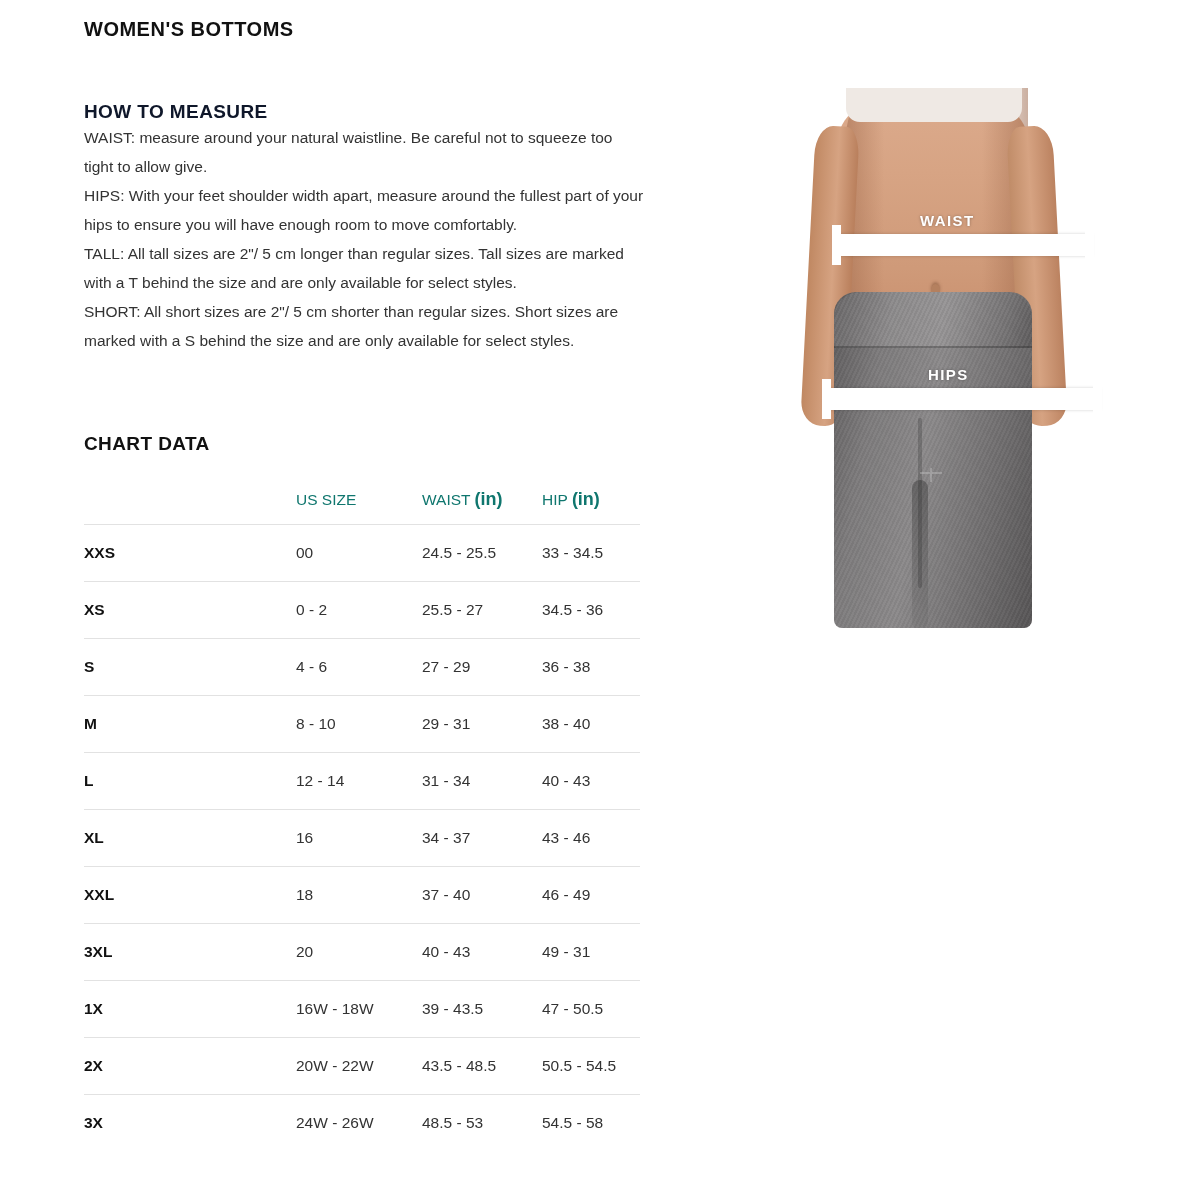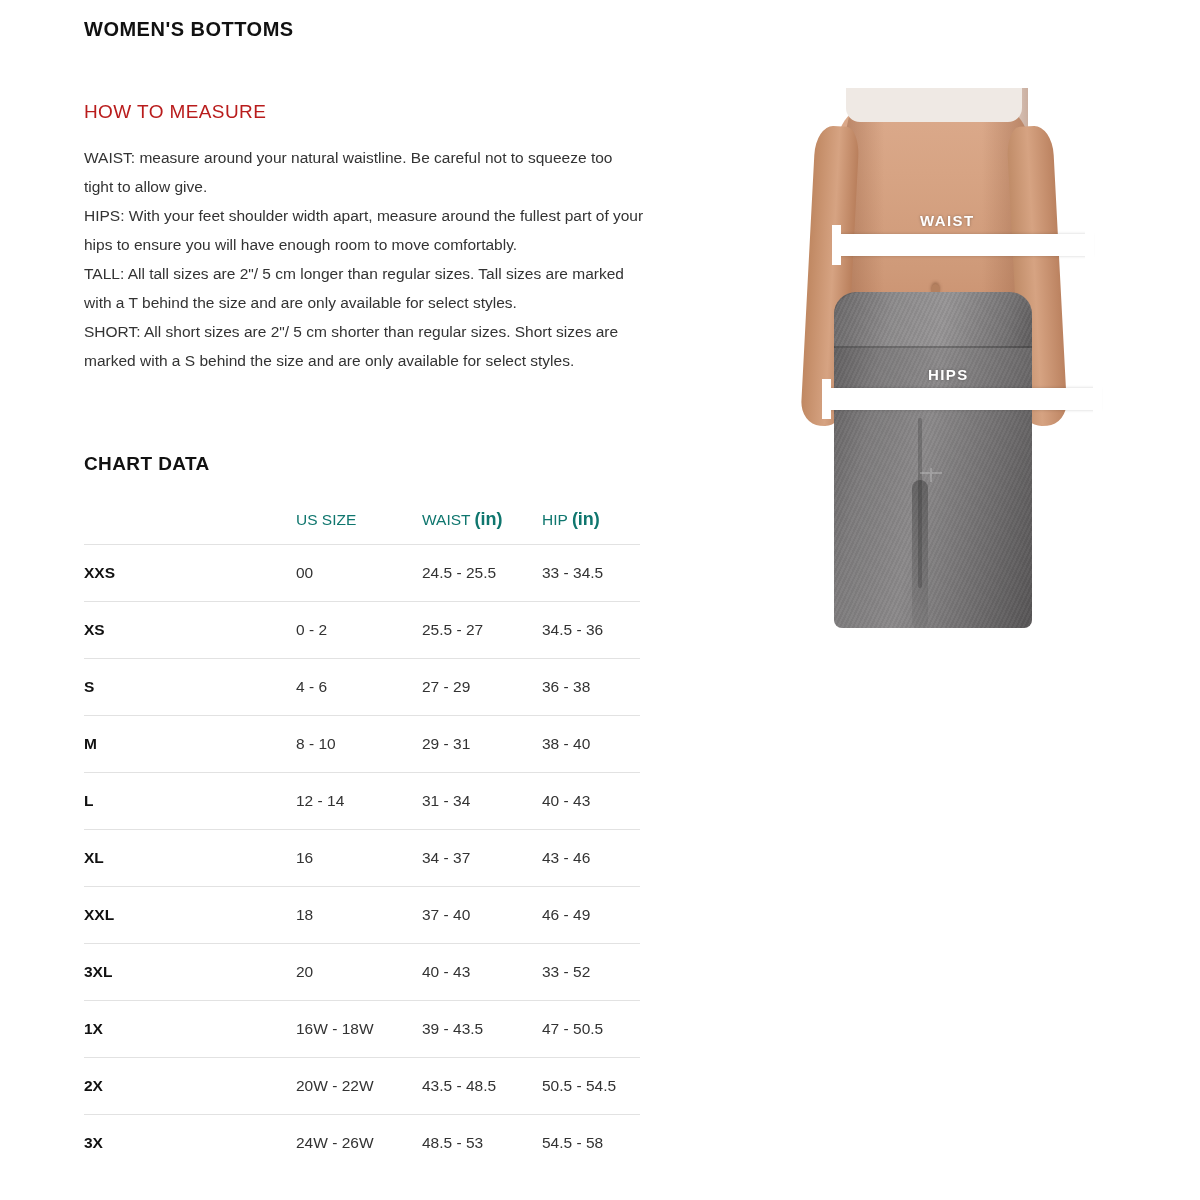--- a/index.html
+++ b/index.html
@@ -27,27 +27,27 @@
   }
   .page-title {
     font-size: 20px;
     font-weight: bold;
     letter-spacing: 0.5px;
     margin-top: 18px;
     color: #111;
   }
   .section-title {
     font-size: 19px;
-    font-weight: normal;
+    font-weight: bold;
     letter-spacing: 0.4px;
-    color: #b91c1c;
+    color: #0f172a;
     margin-top: 60px;
   }
   .measure-body {
-    margin-top: 20px;
+    margin-top: 0;
     font-size: 15.5px;
     line-height: 29px;
     color: #333;
     max-width: 560px;
   }
   .measure-body p {
     margin: 0;
   }
   .chart-title {
     font-size: 19px;
@@ -343,21 +343,21 @@
         <tr>
           <td>XXL</td>
           <td>18</td>
           <td>37 - 40</td>
           <td>46 - 49</td>
         </tr>
         <tr>
           <td>3XL</td>
           <td>20</td>
           <td>40 - 43</td>
-          <td>33 - 52</td>
+          <td>49 - 31</td>
         </tr>
         <tr>
           <td>1X</td>
           <td>16W - 18W</td>
           <td>39 - 43.5</td>
           <td>47 - 50.5</td>
         </tr>
         <tr>
           <td>2X</td>
           <td>20W - 22W</td>

